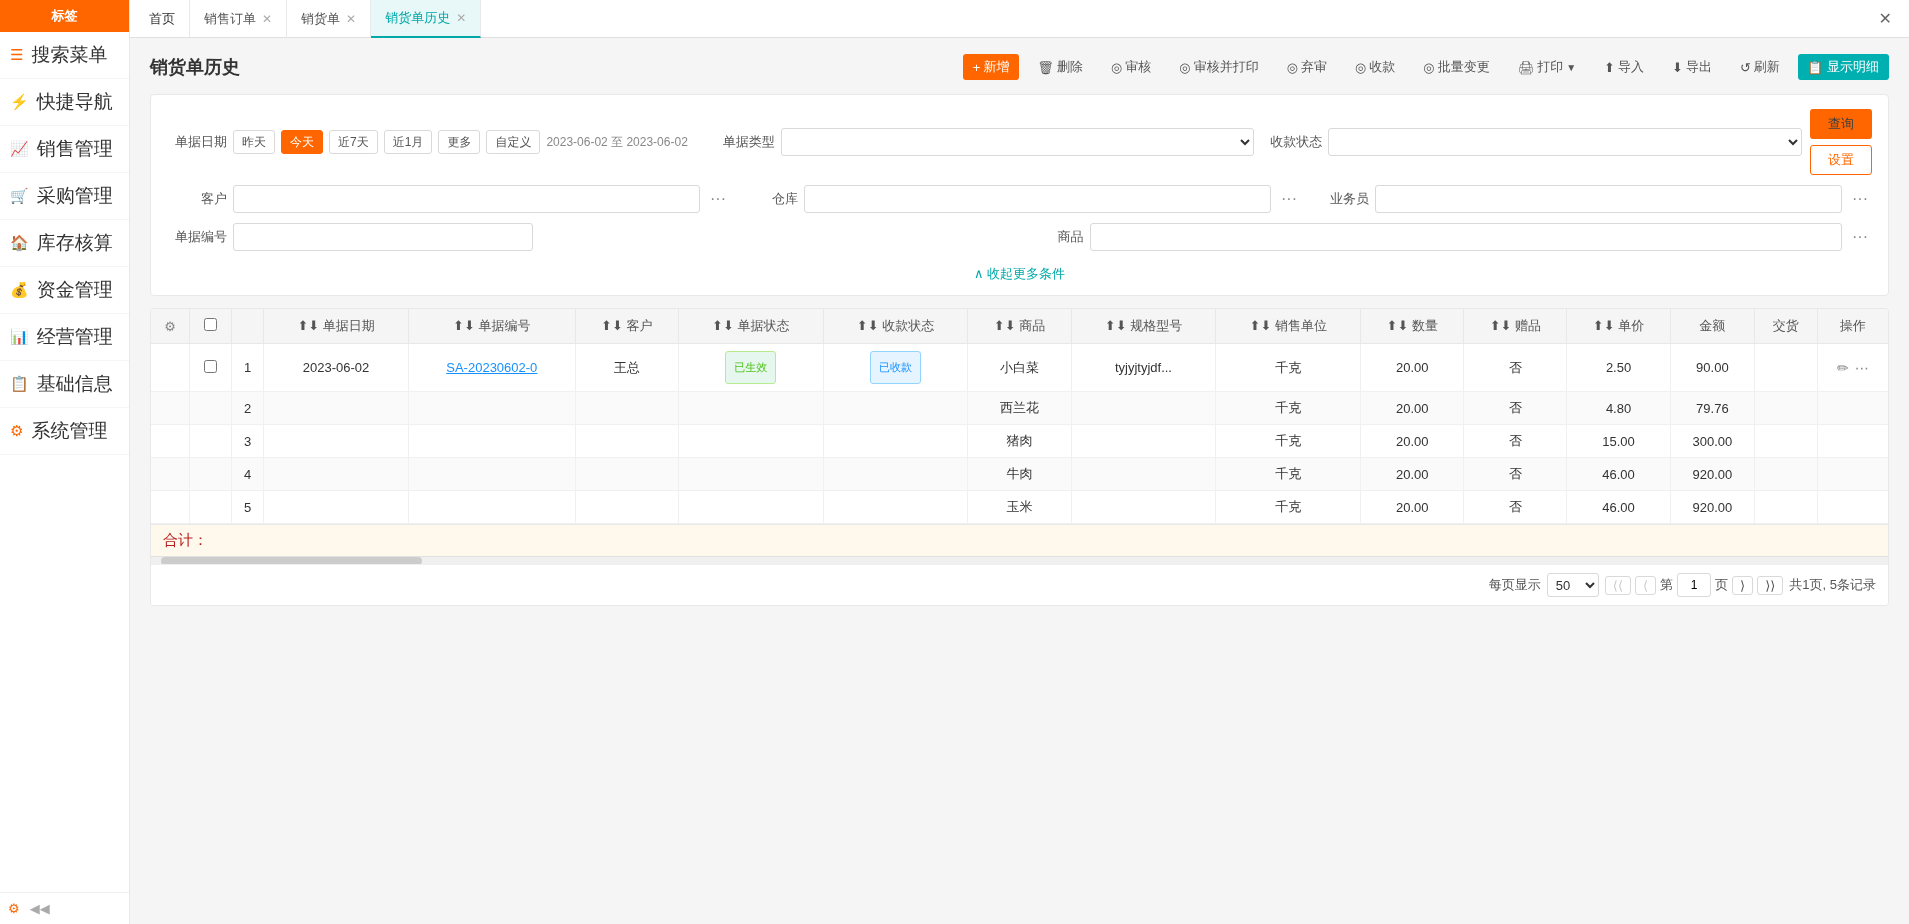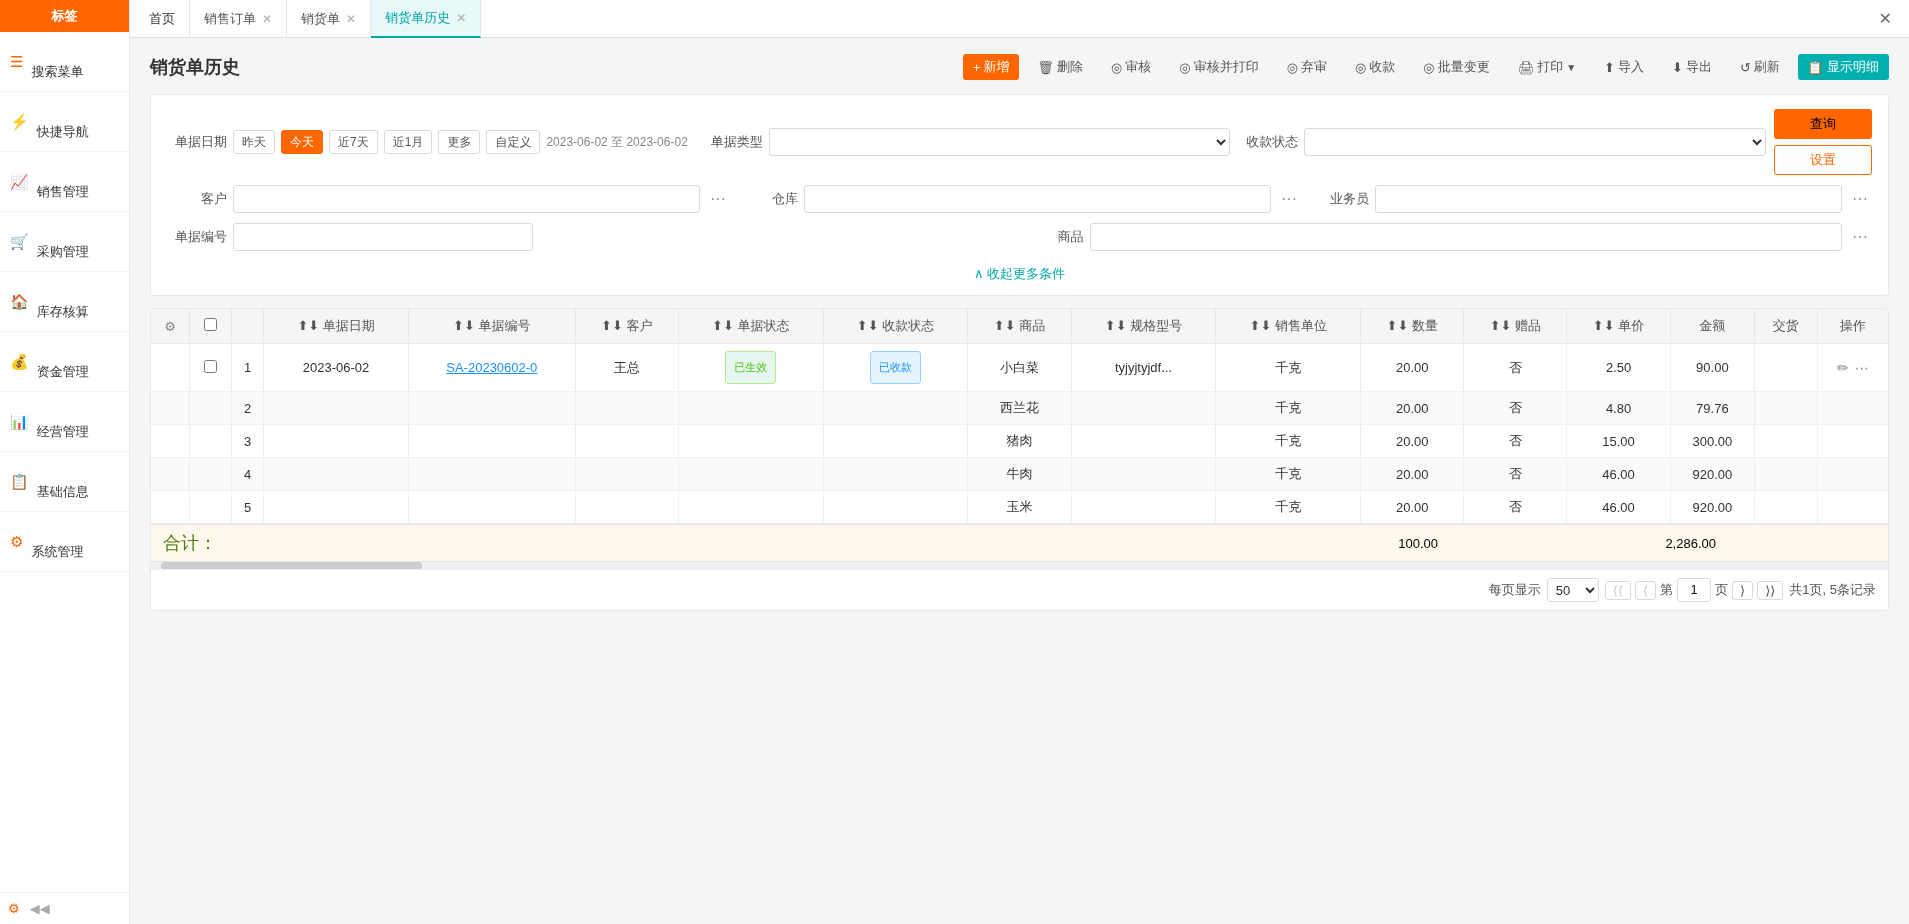--- a/index.html
+++ b/index.html
@@ -28,21 +28,21 @@
     }
     .sidebar-item {
       display: flex;
       align-items: center;
       padding: 10px 10px;
       cursor: pointer;
       color: #333;
       border-bottom: 1px solid #f5f5f5;
     }
     .sidebar-item .icon { margin-right: 8px; font-size: 15px; color: #ff6600; }
-    .sidebar-item .label { color: #333; font-size: 13px; margin-top: 21px; }
+    .sidebar-item .label { color: #333; font-size: 19px; }
     .sidebar-bottom {
       margin-top: auto;
       border-top: 1px solid #f0f0f0;
       padding: 8px;
       display: flex;
       align-items: center;
       gap: 10px;
     }
 
     
@@ -202,24 +202,24 @@
       background: none;
       color: #888;
       cursor: pointer;
       padding: 0 4px;
       font-size: 16px;
     }
 
     
     .query-btn {
       background: #ff6600;
-      color: #000000;
+      color: #404040;
       border: none;
       border-radius: 3px;
-      padding: 6px 36px;
+      padding: 6px 18px;
       cursor: pointer;
       font-size: 13px;
     }
     .settings-btn {
       background: #fff;
       color: #ff6600;
       border: 1px solid #ff6600;
       border-radius: 3px;
       padding: 5px 14px;
       cursor: pointer;
@@ -273,21 +273,21 @@
     .action-icon { cursor: pointer; color: #888; font-size: 14px; }
 
     
     .table-footer {
       background: #fef9ec;
       border-top: 1px solid #e8e8e8;
       display: flex;
       align-items: center;
       padding: 6px 12px;
     }
-    .table-footer .total-label { color: #4d7c0f; font-size: 18px; margin-right: 36px; }
+    .table-footer .total-label { color: #b91c1c; font-size: 15px; margin-right: 36px; }
 
     
     .pagination {
       display: flex;
       align-items: center;
       justify-content: flex-end;
       padding: 8px 12px;
       background: #fff;
       border-top: 1px solid #f0f0f0;
       gap: 6px;
@@ -699,34 +699,20 @@
       <td>46.00</td>
       <td>920.00</td>
       <td></td>
       <td></td>
     </tr>
           </tbody>
       </table>
 
       <div class="table-footer">
         <span class="total-label">合计：</span>
-        <div style="flex:1; display:flex; justify-content:space-between; padding: 0 20px;">
-          <span style="flex:1;"></span>
-          <span style="flex:1;"></span>
-          <span style="flex:1;"></span>
-          <span style="flex:1;"></span>
-          <span style="flex:1;"></span>
-          <span style="flex:1;"></span>
-          <span style="flex:1;"></span>
-          <span style="min-width:80px;text-align:center;">100.00</span>
-          <span style="flex:1;"></span>
-          <span style="min-width:100px;text-align:right;">2,286.00</span>
-          <span style="min-width:60px;"></span>
-          <span style="min-width:80px;"></span>
-        </div>
       </div>
 
       <div class="scrollbar-track">
         <div class="scrollbar-thumb"></div>
       </div>
 
       <div class="pagination">
         <span>每页显示</span>
         <select class="page-size-select">
           <option>50</option>

